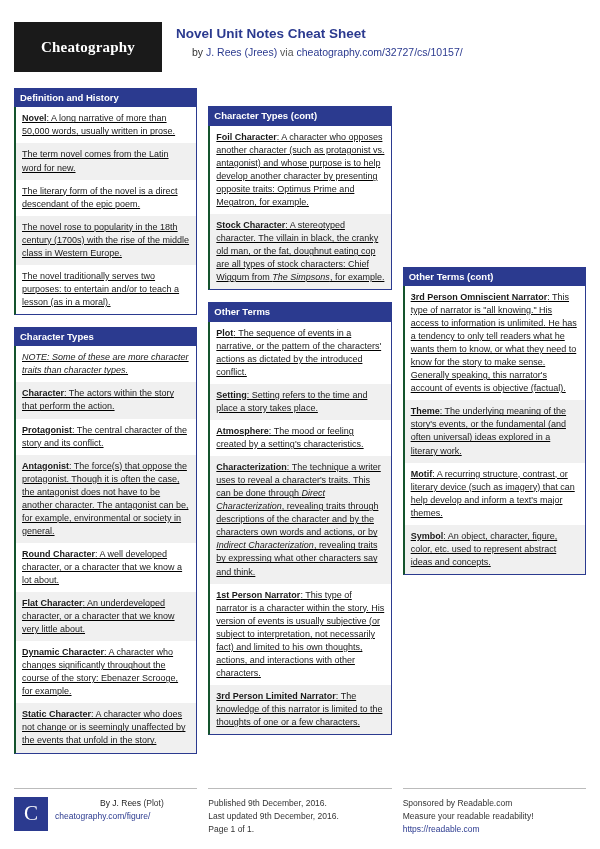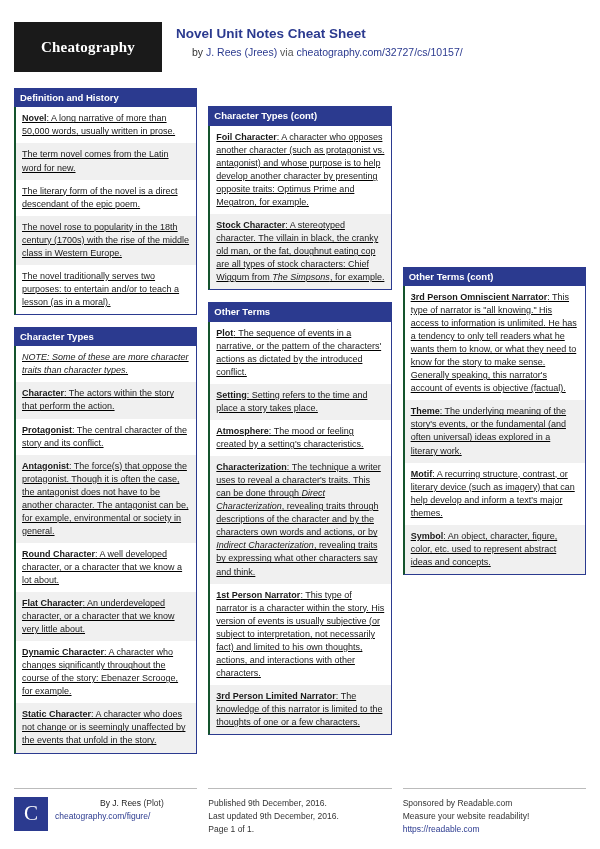--- a/index.html
+++ b/index.html
@@ -200,19 +200,19 @@
     <div class="fcol">
       <div class="ftext">
         <div>Published 9th December, 2016.</div>
         <div>Last updated 9th December, 2016.</div>
         <div>Page 1 of 1.</div>
       </div>
     </div>
     <div class="fcol">
       <div class="ftext">
         <div>Sponsored by Readable.com</div>
-        <div>Measure your website readability!</div>
+        <div>Measure your readable readability!</div>
         <div><a href="#">https://readable.com</a></div>
       </div>
     </div>
   </div>
 
 </div>
 
 </body></html>

